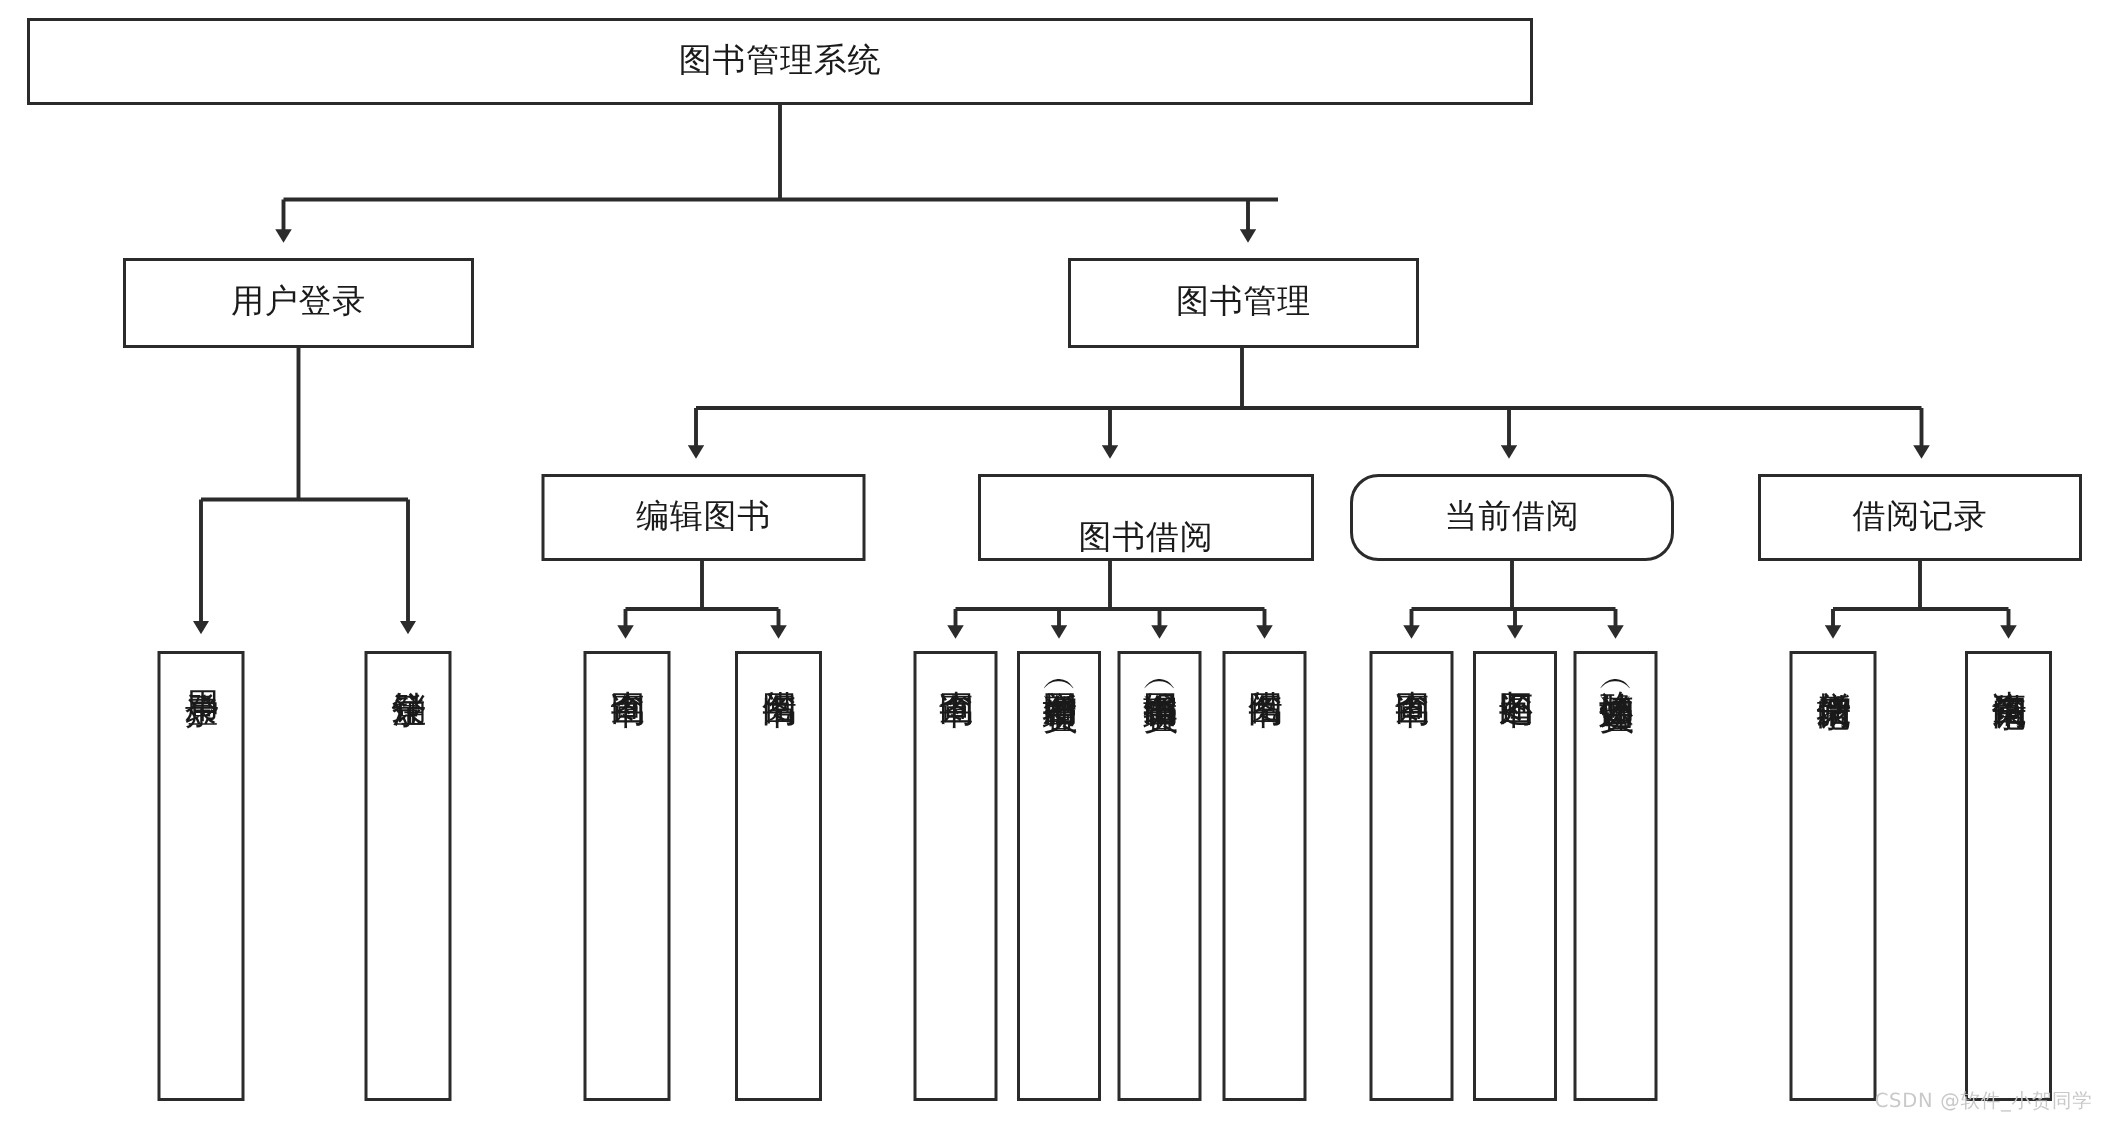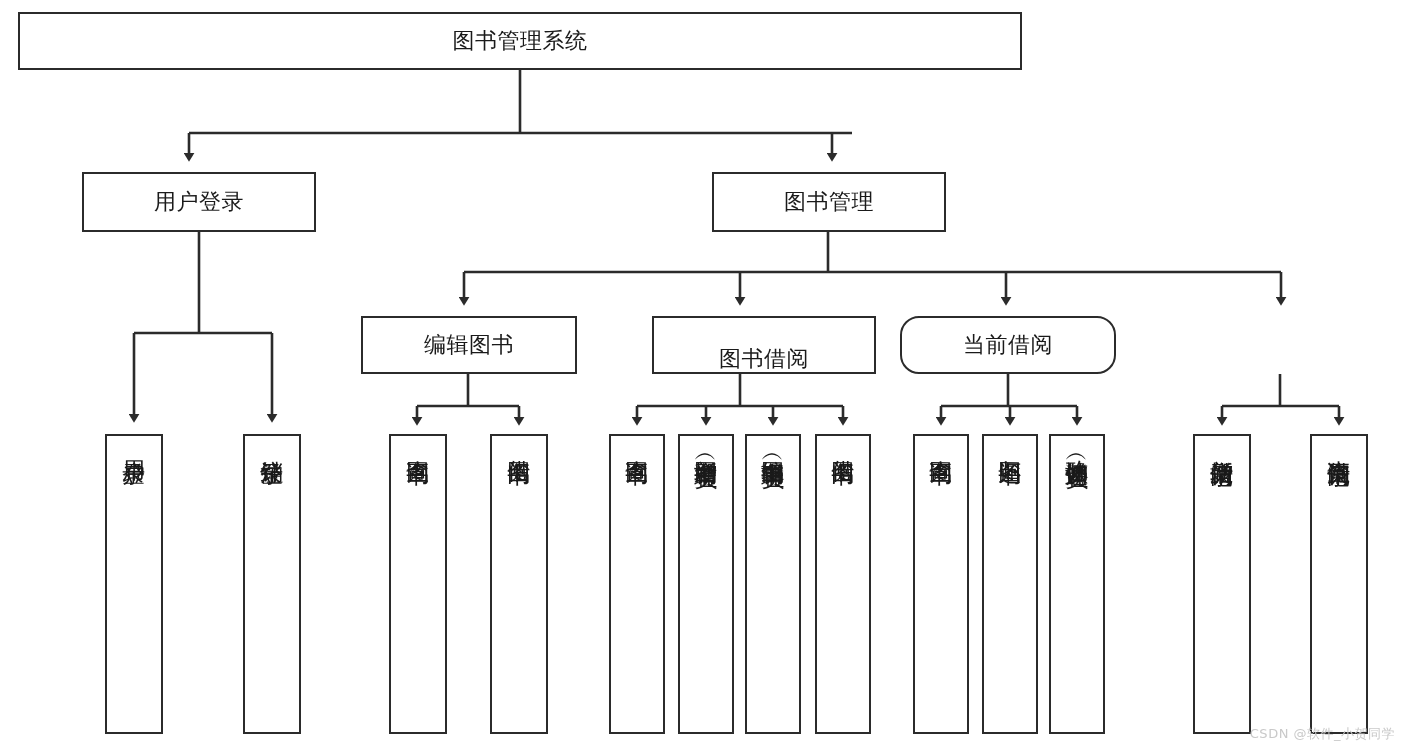--- a/index.html
+++ b/index.html
@@ -143,20 +143,23 @@
 
   <div class="node horiz" style="left:361px; top:316px; width:216px; height:58px;">
     <span class="node-label">编辑图书</span>
   </div>
   <div class="node horiz" style="left:652px; top:316px; width:224px; height:58px;align-items:flex-end;">
     <span class="node-label">图书借阅</span>
   </div>
   <div class="node horiz" style="left:900px; top:316px; width:216px; height:58px;border-radius:19px;">
     <span class="node-label">当前借阅</span>
   </div>
+  <div class="node horiz" style="left:1172px; top:316px; width:216px; height:58px;">
+    <span class="node-label">借阅记录</span>
+  </div>
 
   <div class="node vert" style="left:105px; top:434px; width:58px; height:300px;">
     <span class="node-label">用户登录</span>
   </div>
   <div class="node vert" style="left:243px; top:434px; width:58px; height:300px;">
     <span class="node-label">注销登录</span>
   </div>
 
   <div class="node vert" style="left:389px; top:434px; width:58px; height:300px;">
     <span class="node-label">查询图书</span>

